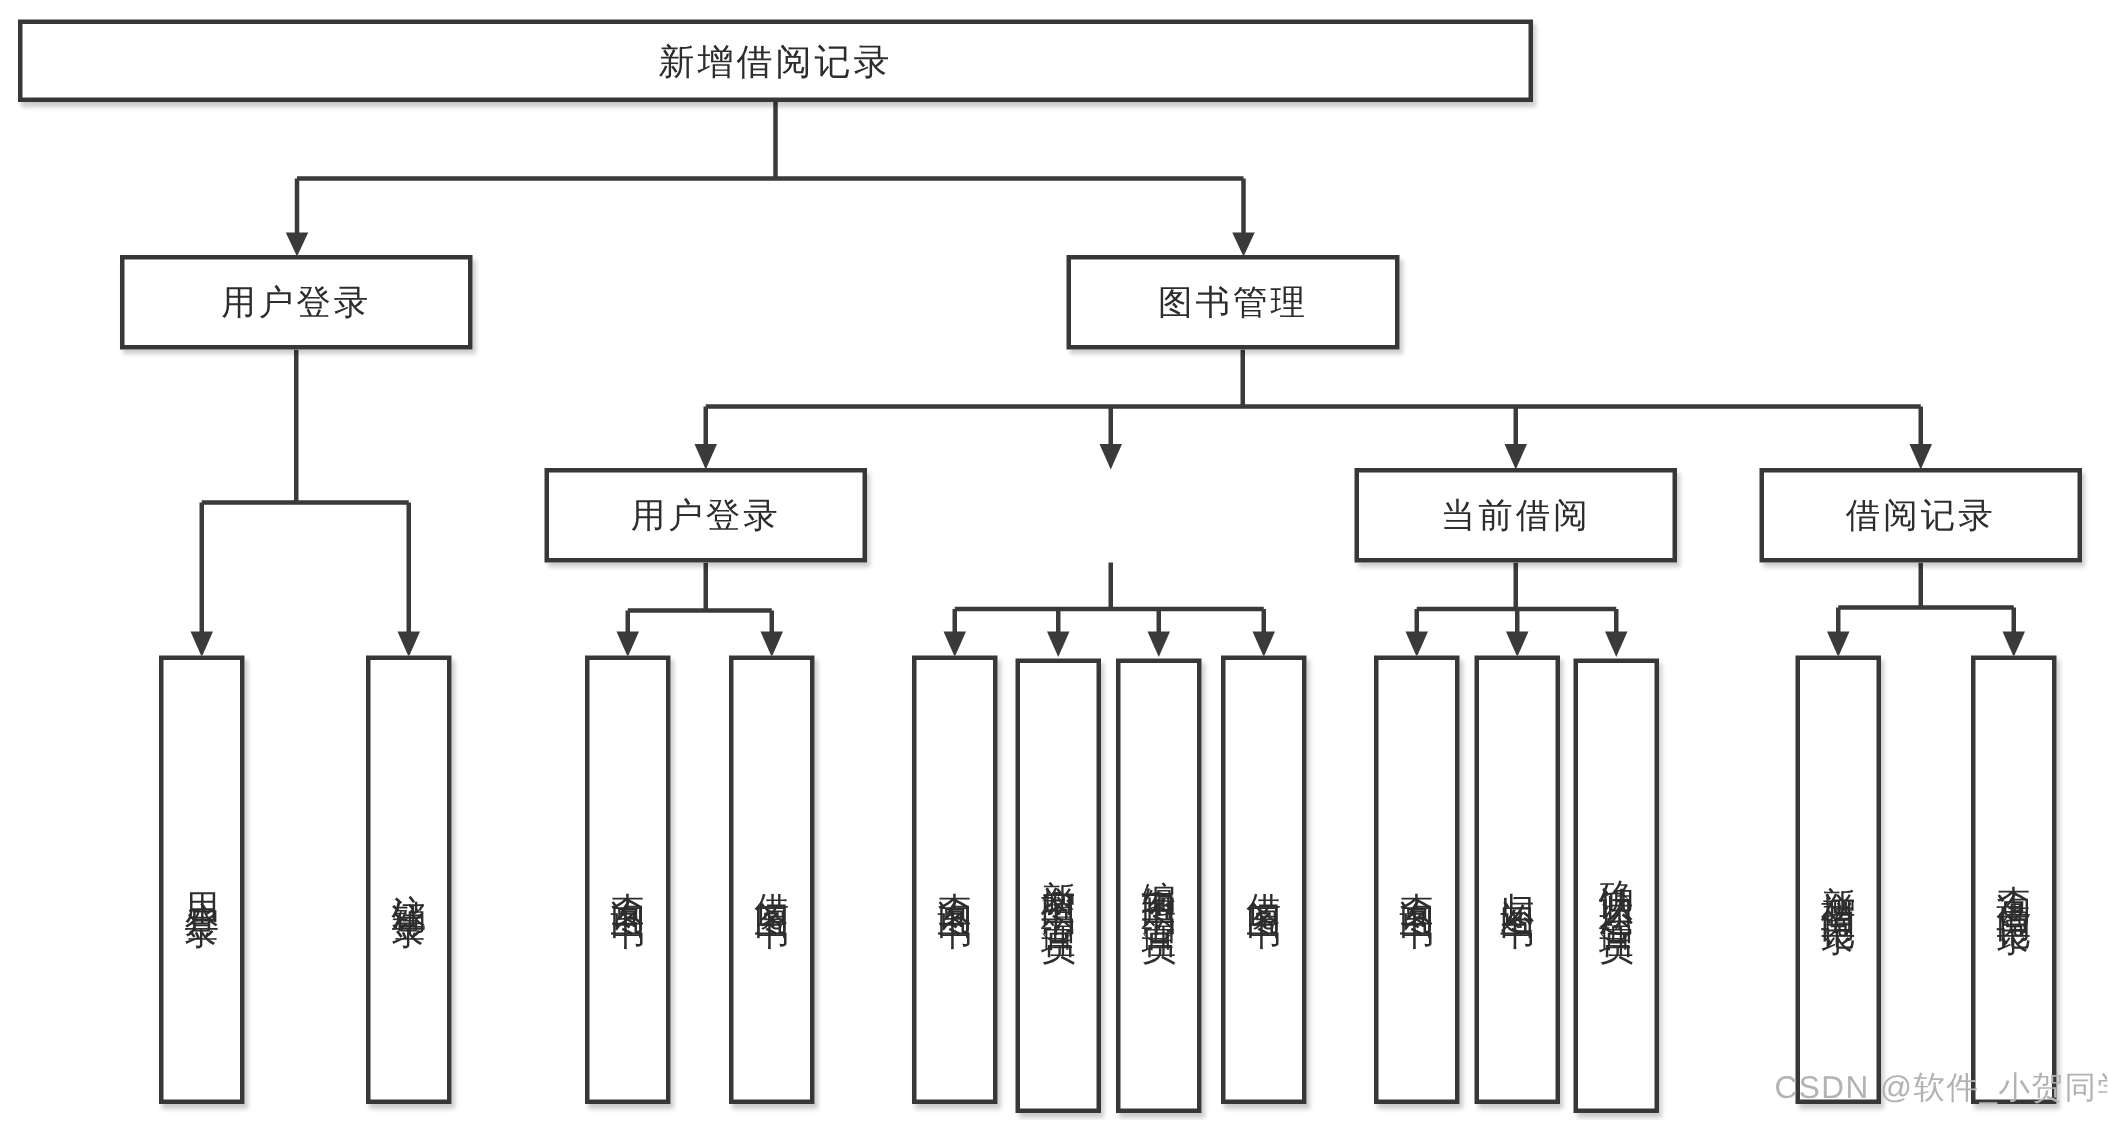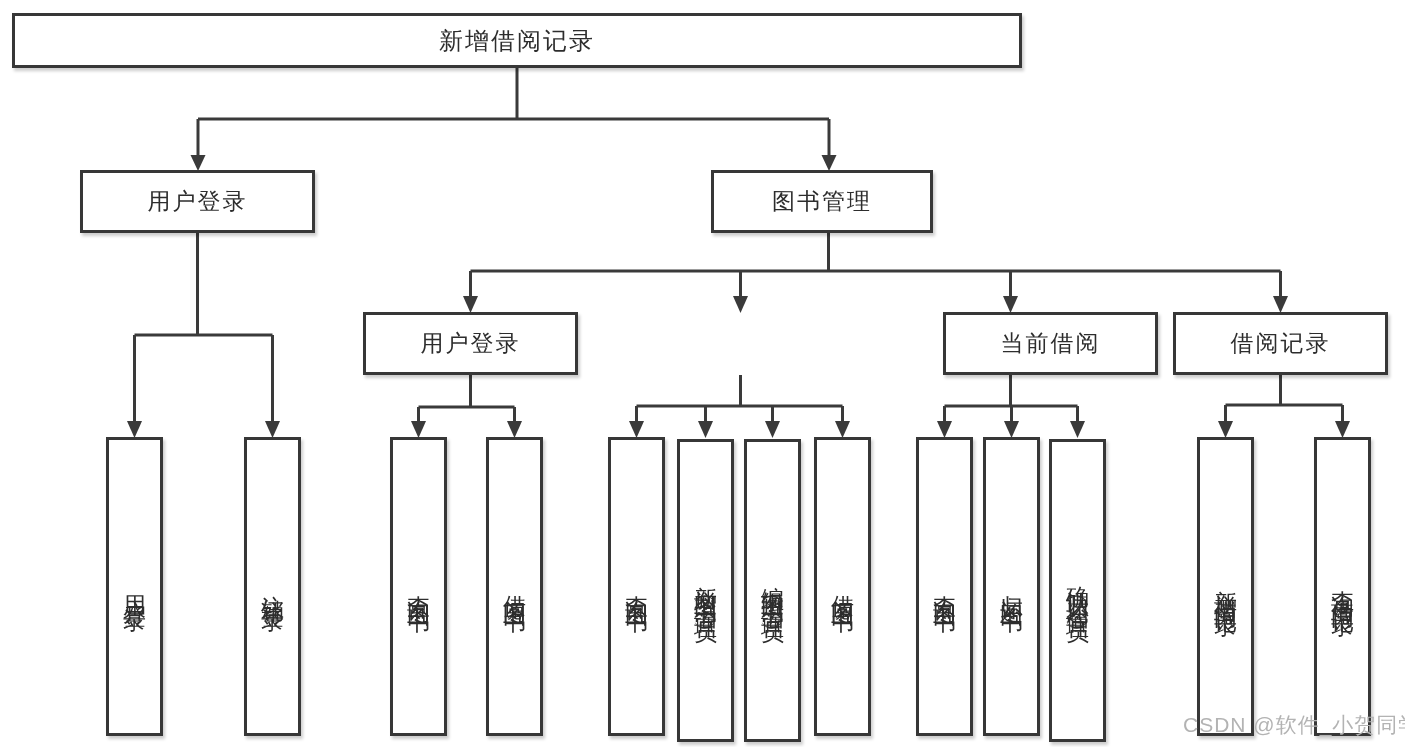--- a/index.html
+++ b/index.html
@@ -98,21 +98,21 @@
     <path class="ln" d="M1342.5 405 V422"></path>
     <polygon class="ar" points="1335,421 1350,421 1342.5,438"></polygon>
   </svg>
 
   <div class="node h-node title-node" style="left:12px;top:13px;width:1010px;height:55px;">新增借阅记录</div>
 
   <div class="node h-node" style="left:80px;top:170px;width:235px;height:63px;">用户登录</div>
   <div class="node h-node" style="left:711px;top:170px;width:222px;height:63px;">图书管理</div>
 
   <div class="node h-node" style="left:363px;top:312px;width:215px;height:63px;">用户登录</div>
-  <div class="node h-node" style="left:903px;top:312px;width:215px;height:63px;margin-left:40px;">当前借阅</div>
+  <div class="node h-node" style="left:903px;top:312px;width:215px;height:63px;">当前借阅</div>
   <div class="node h-node" style="left:1173px;top:312px;width:215px;height:63px;font-family:Liberation Mono, monospace;">借阅记录</div>
 
   <div class="node v-node" style="left:106px;top:437px;height:299px;">用户登录</div>
   <div class="node v-node" style="left:244px;top:437px;height:299px;">注销登录</div>
 
   <div class="node v-node" style="left:390px;top:437px;height:299px;">查询图书</div>
   <div class="node v-node" style="left:486px;top:437px;height:299px;">借阅图书</div>
 
   <div class="node v-node" style="left:608px;top:437px;height:299px;">查询图书</div>
   <div class="node v-node" style="left:677px;top:439px;height:303px;">新增图书（管理员）</div>

